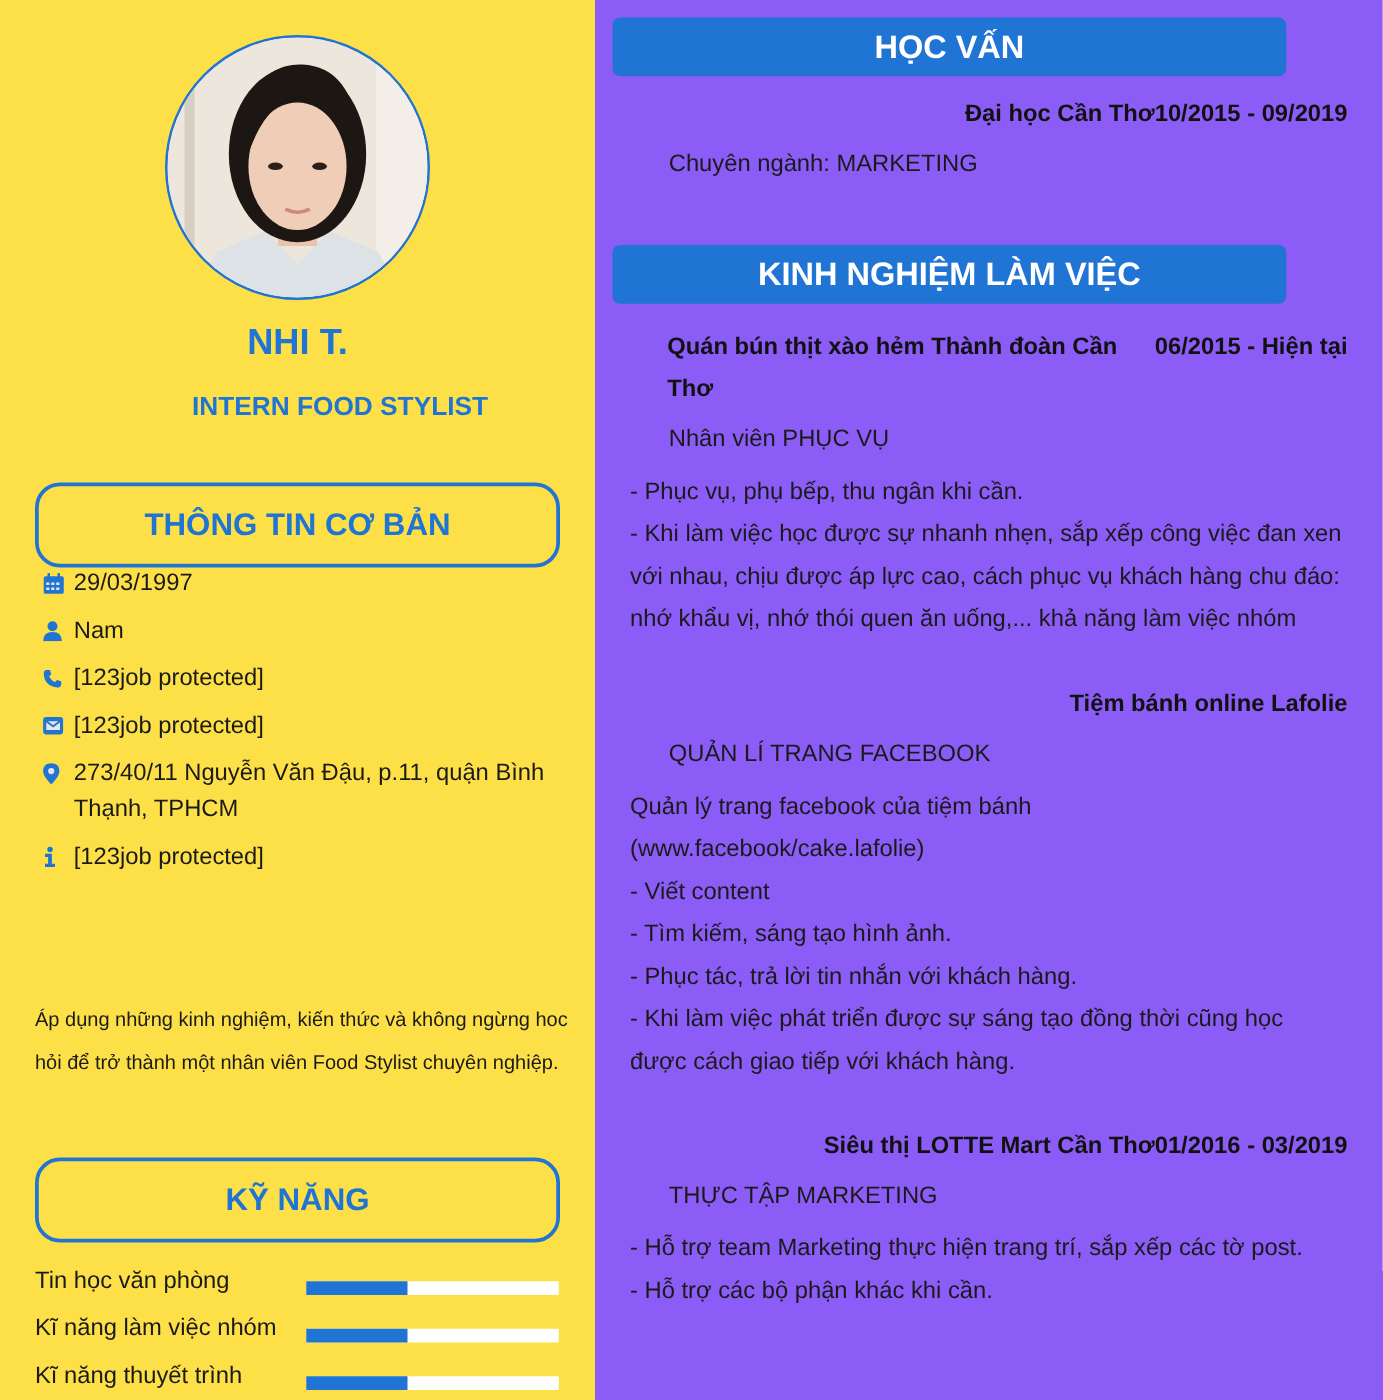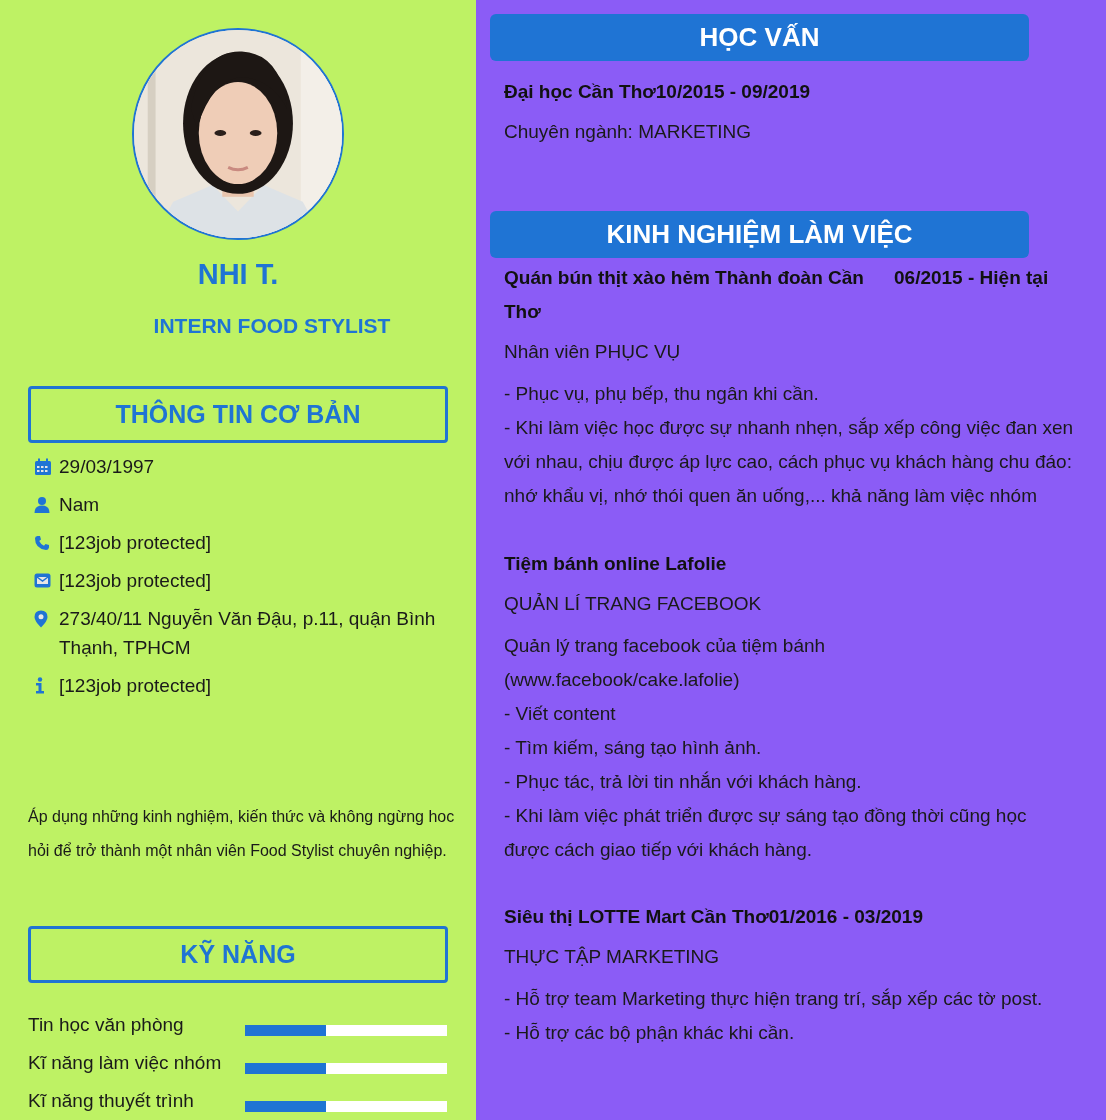--- a/index.html
+++ b/index.html
@@ -1,21 +1,21 @@
 <!DOCTYPE html>
 <html><head>
   <meta charset="utf-8">
   <style>
     * { box-sizing: border-box; margin: 0; padding: 0; }
     html, body { width: 1106px; height: 1120px; overflow: hidden; background: #ffffff; }
     body { font-family: "Liberation Sans", sans-serif; color: #111; position: relative; }
 
     .left {
       position: absolute; left: 0; top: 0; width: 476px; height: 1120px;
-      background: #bef264;
+      background: #fde047;
     }
     .right {
       position: absolute; left: 476px; top: 0; width: 690px; height: 1120px;
       background: #8b5cf6;
     }
 
     .avatar {
       position: absolute; left: 132px; top: 28px; width: 212px; height: 212px;
       border-radius: 50%; border: 2px solid #1f74d4; overflow: hidden;
       background: #e9e4dc;
@@ -25,22 +25,22 @@
     .name {
       position: absolute; left: 0; width: 476px; top: 258px; text-align: center;
       color: #1f74d4; font-weight: bold; font-size: 29px;
     }
     .job-title {
       position: absolute; left: 0; width: 544px; top: 314px; text-align: center;
       color: #1f74d4; font-weight: bold; font-size: 21px;
     }
 
     .box-heading {
-      position: absolute; left: 28px; width: 420px; height: 57px;
-      border: 3px solid #1f74d4; border-radius: 4px;
+      position: absolute; left: 28px; width: 420px; height: 68px;
+      border: 3px solid #1f74d4; border-radius: 20px;
       color: #1f74d4; font-weight: bold; font-size: 25px;
       display: flex; align-items: center; justify-content: center;
     }
 
     .info-list { position: absolute; left: 34px; top: 452px; width: 420px; }
     .info-item { display: flex; align-items: flex-start; font-size: 19px; line-height: 29px; margin-bottom: 9px; color: #1a1a1a; }
     .info-item .ic { width: 25px; flex: none; display: flex; align-items: center; justify-content: flex-start; height: 29px; }
     .info-item .ic svg { display: block; }
 
     .objective {
@@ -55,24 +55,24 @@
     .skill-fill { position: absolute; left: 0; top: 0; height: 100%; background: #1f74d4; }
 
     .sec-header {
       position: absolute; left: 14px; width: 539px; height: 47px;
       background: #1f74d4; border-radius: 6px; color: #fff;
       font-weight: bold; font-size: 26px;
       display: flex; align-items: center; justify-content: center;
     }
 
     .entry { position: absolute; left: 28px; width: 574px; }
-    .entry-head { display: flex; justify-content: flex-start; align-items: flex-start; }
+    .entry-head { display: flex; justify-content: flex-end; align-items: flex-start; }
     .entry-org { font-weight: bold; font-size: 19px; line-height: 34px; max-width: 390px; }
     .entry-date { font-weight: bold; font-size: 19px; line-height: 34px; white-space: nowrap; }
-    .entry-role { font-size: 19px; line-height: 34px; margin-top: 6px; color: #1a1a1a; }
+    .entry-role { font-size: 19px; line-height: 34px; margin-top: 6px; color: #1a1a1a; margin-left: 31px; }
     .entry-desc { font-size: 19px; line-height: 34px; margin-top: 8px; color: #1a1a1a; }
     .entry-desc div { }
   </style>
 </head>
 <body>
 
 <div class="left">
   <div class="avatar">
     <svg viewBox="0 0 212 212">
       <rect width="212" height="212" fill="#ece6dc"></rect>
@@ -196,21 +196,21 @@
   <div class="sec-header" style="top:14px;">HỌC VẤN</div>
 
   <div class="entry" style="top:75px;">
     <div class="entry-head">
       <span class="entry-org">Đại học Cần Thơ</span>
       <span class="entry-date">10/2015 - 09/2019</span>
     </div>
     <div class="entry-role">Chuyên ngành: MARKETING</div>
   </div>
 
-  <div class="sec-header" style="top:211px;">KINH NGHIỆM LÀM VIỆC</div>
+  <div class="sec-header" style="top:196px;">KINH NGHIỆM LÀM VIỆC</div>
 
   <div class="entry" style="top:261px;">
     <div class="entry-head">
       <span class="entry-org">Quán bún thịt xào hẻm Thành đoàn Cần Thơ</span>
       <span class="entry-date">06/2015 - Hiện tại</span>
     </div>
     <div class="entry-role">Nhân viên PHỤC VỤ</div>
     <div class="entry-desc">
       <div>- Phục vụ, phụ bếp, thu ngân khi cần.</div>
       <div>- Khi làm việc học được sự nhanh nhẹn, sắp xếp công việc đan xen với nhau, chịu được áp lực cao, cách phục vụ khách hàng chu đáo: nhớ khẩu vị, nhớ thói quen ăn uống,... khả năng làm việc nhóm</div>

